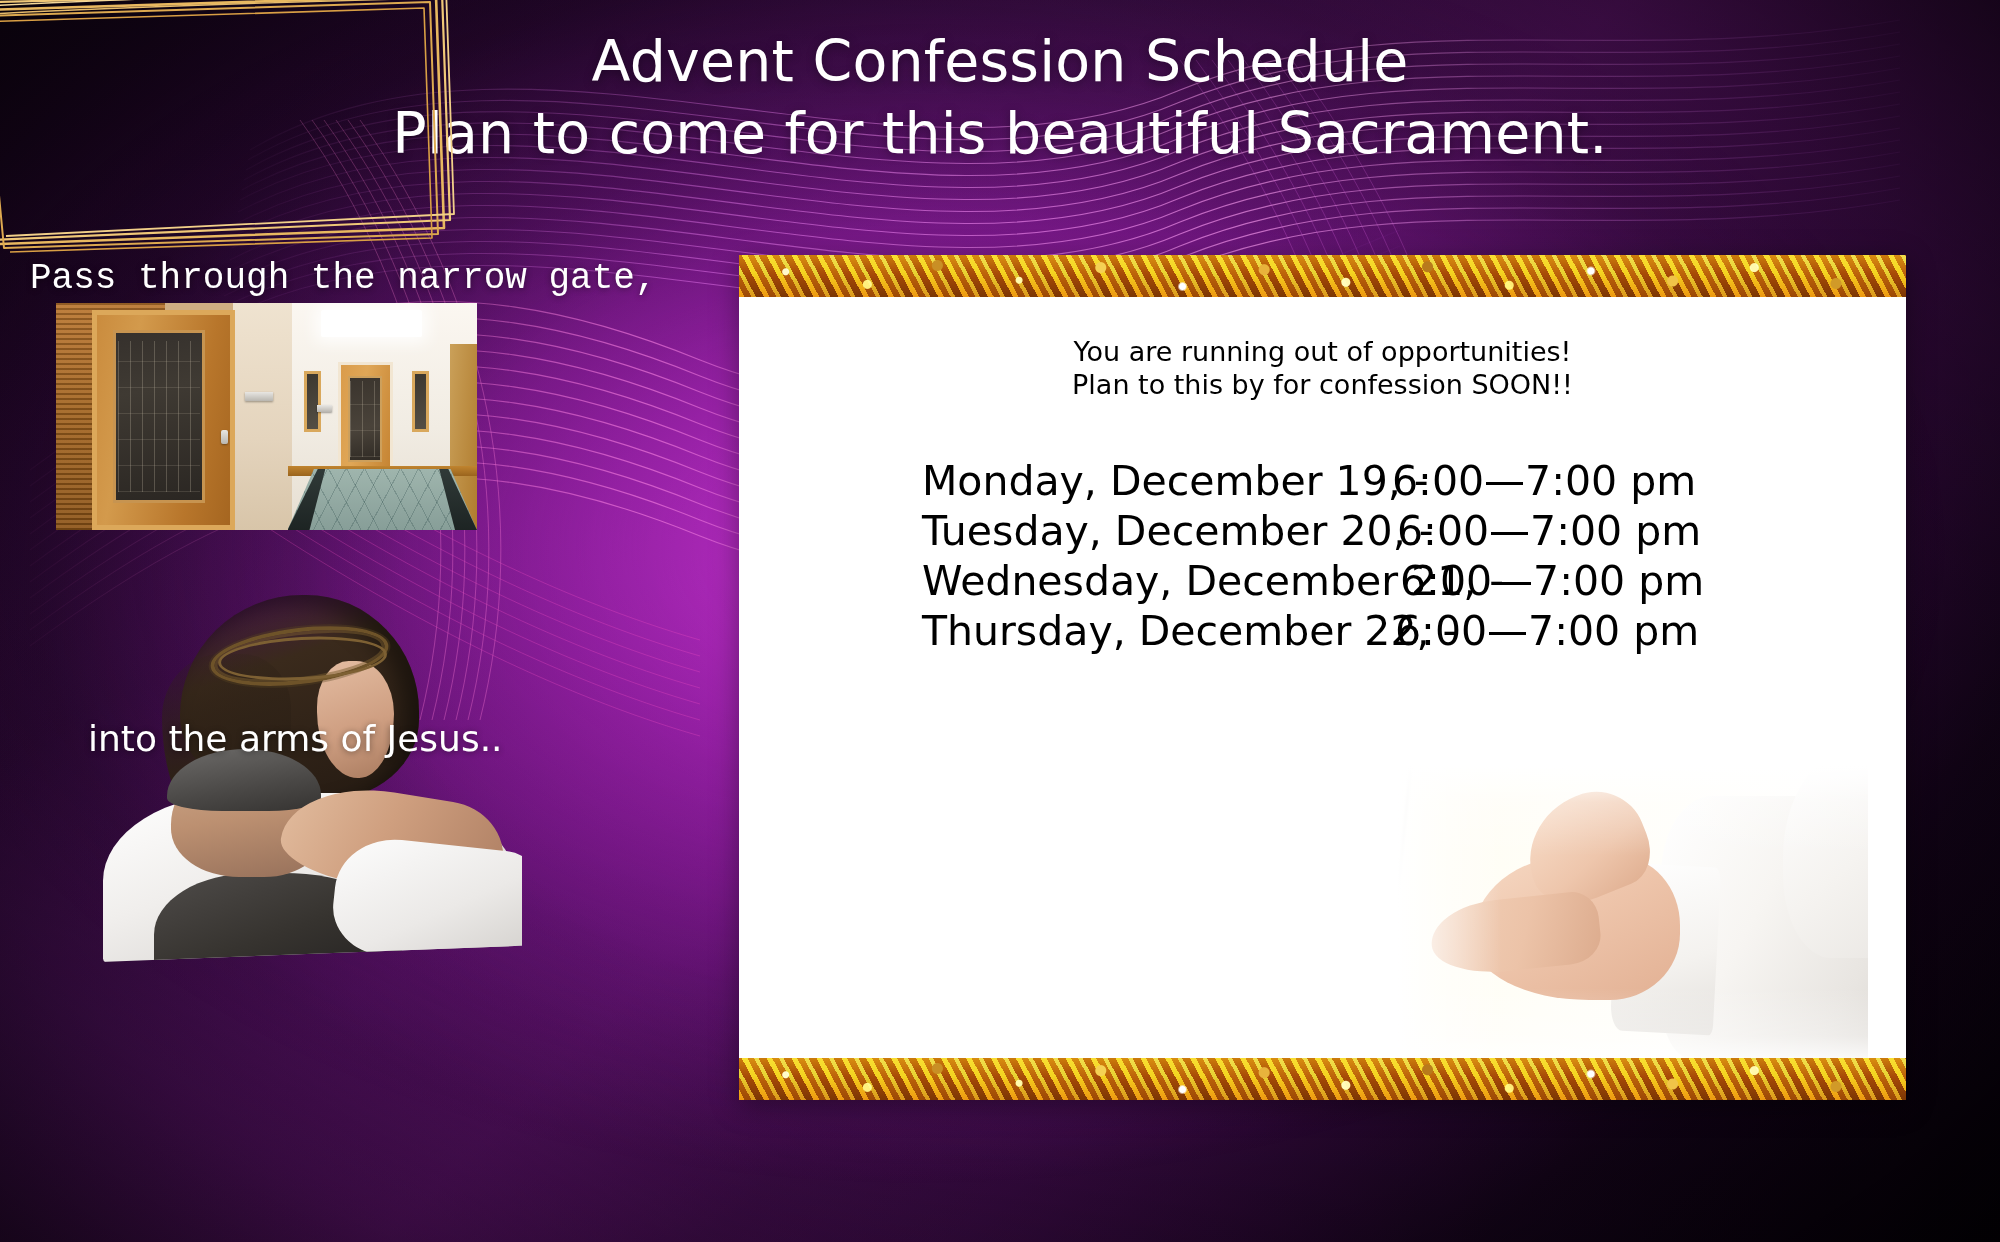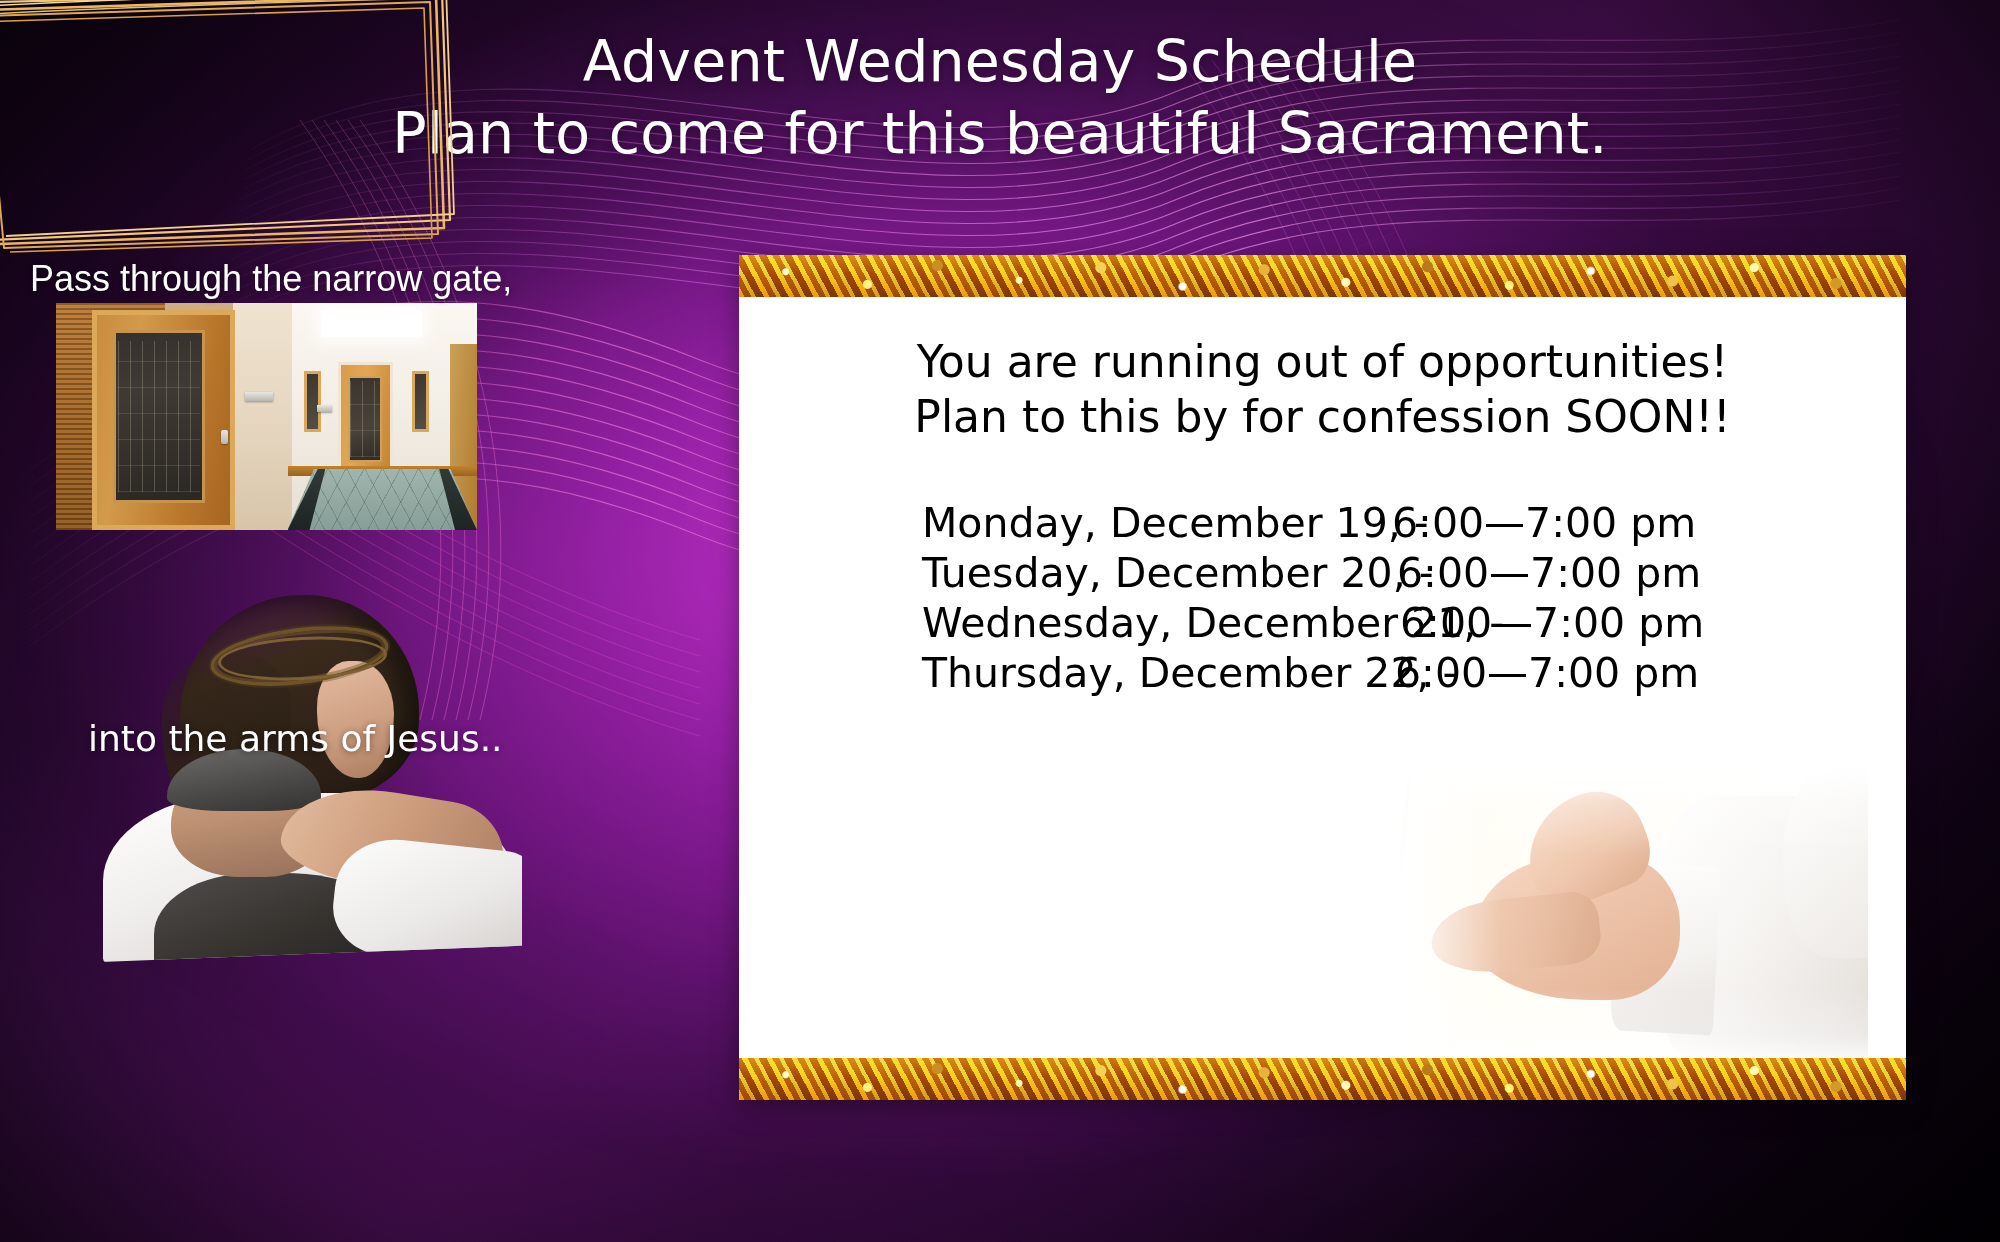--- a/index.html
+++ b/index.html
@@ -73,21 +73,21 @@
     margin-top: 6px;
   }
 
   
   .caption-top {
     position: absolute;
     left: 30px; top: 258px;
     color: #ffffff;
     font-size: 36px;
     font-weight: 400;
-    font-family: Liberation Sans, sans-serif;
+    font-family: Liberation Mono, monospace;
     z-index: 7;
     text-shadow: 0 1px 6px rgba(0,0,0,0.45);
   }
   .caption-bottom {
     position: absolute;
     left: 88px; top: 718px;
     color: #ffffff;
     font-size: 36px;
     font-weight: 400;
     font-family: "DejaVu Sans", sans-serif;
@@ -387,21 +387,21 @@
   }
 
   .card-text {
     position: relative;
     z-index: 3;
     padding-top: 38px;
   }
   .card-line {
     text-align: center;
     color: #000000;
-    font-size: 44px;
+    font-size: 27px;
     line-height: 1.24;
     font-family: "DejaVu Sans", sans-serif;
     font-weight: 400;
   }
 
   .schedule {
     position: relative;
     z-index: 3;
     margin: 54px 0 0 0;
     padding-left: 183px;
@@ -514,21 +514,21 @@
       <path d="M250,468 C400,568 560,648 700,688"></path>
       <path d="M250,484 C400,584 560,664 700,704"></path>
       <path d="M250,500 C400,600 560,680 700,720"></path>
       <path d="M250,516 C400,616 560,696 700,736"></path>
     </g>
   </svg>
 
   <div class="vignette"></div>
 
   <div class="title-block">
-    <div class="slide-title">Advent Wednesday Schedule</div>
+    <div class="slide-title">Advent Confession Schedule</div>
     <div class="slide-subtitle">Plan to come for this beautiful Sacrament.</div>
   </div>
 
   <div class="caption-top">Pass through the narrow gate,</div>
   <div class="caption-bottom">into the arms of Jesus..</div>
 
   <div class="door-photo-wrap">
     <div class="door-photo">
       <div class="dp hall-wall-left"></div>
       <div class="dp wall-ivory"></div>

